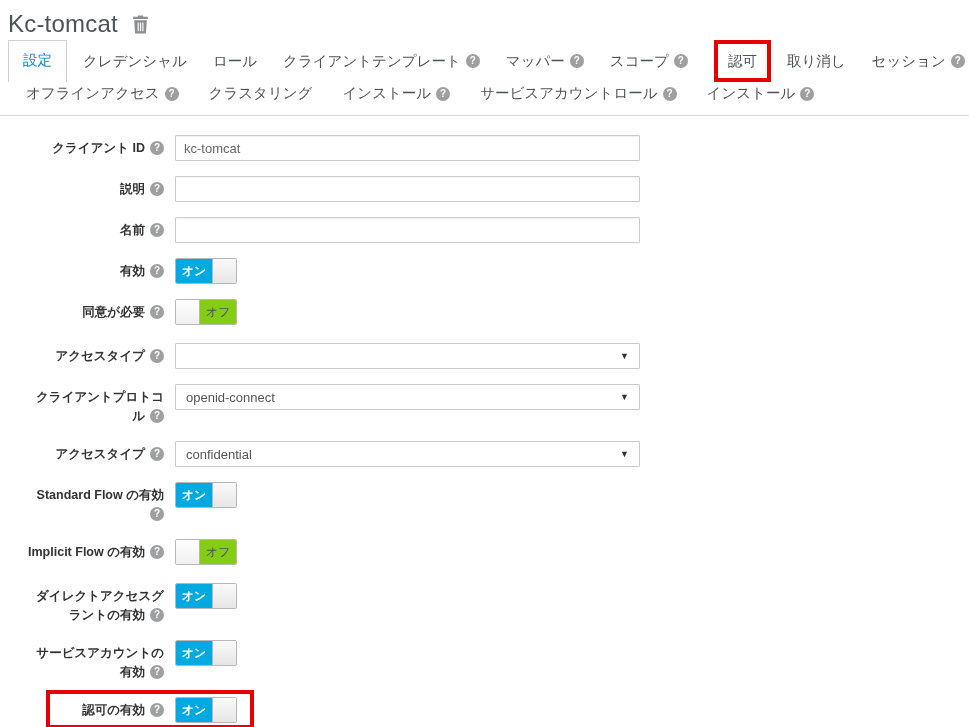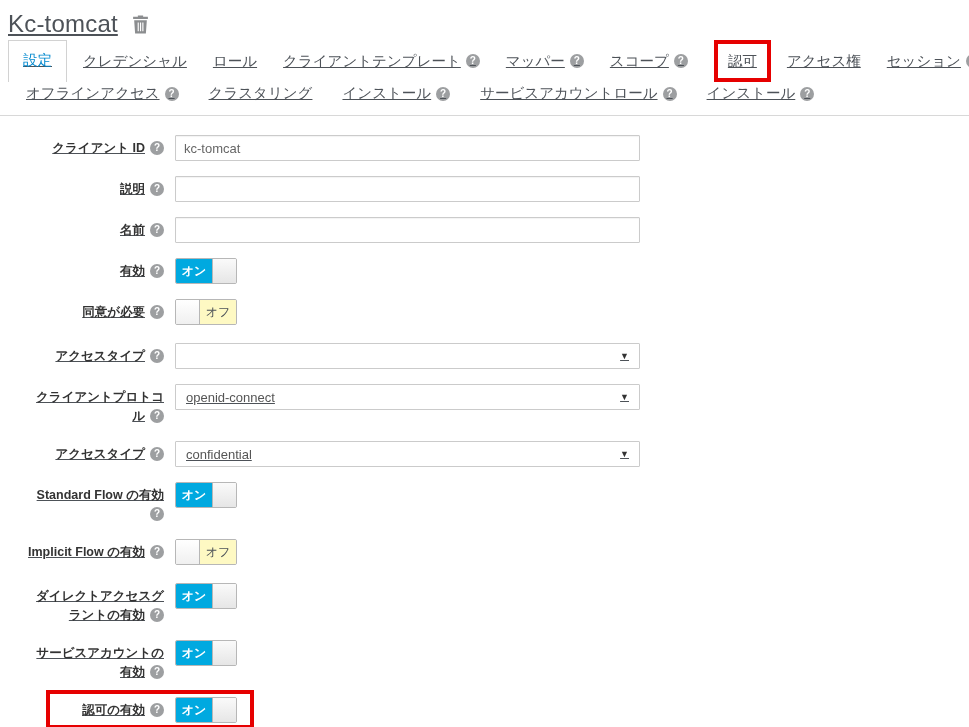--- a/index.html
+++ b/index.html
@@ -2,21 +2,21 @@
 <html><head>
 <meta charset="utf-8">
 <style>
   * { box-sizing: border-box; }
   html,body { margin:0; padding:0; background:#fff; }
   body {
     width:969px; height:727px; overflow:hidden;
     font-family:"Liberation Sans","DejaVu Sans",sans-serif;
     color:#4d5258;
   }
-  .page { width:969px; height:727px; position:relative;text-decoration:underline; }
+  .page { width:969px; height:727px; position:relative; }
 
   
   .header { padding:10px 0 0 8px; display:flex; align-items:center; }
   .header h1 { margin:0; font-size:24px; font-weight:400; color:#4d5258; letter-spacing:0.2px; }
   .trash { margin-left:14px; display:inline-flex; cursor:pointer; }
 
   
   .qicon {
     display:inline-flex; width:14px; height:14px; border-radius:50%;
     background:#9d9fa1; color:#fff; font-size:10px; font-weight:bold;
@@ -60,21 +60,21 @@
   .toggle {
     display:inline-flex; width:62px; height:26px; border:1px solid #b7b7b7;
     border-radius:2px; overflow:hidden; cursor:pointer; background:#fafafa;
   }
   .toggle .state { width:36px; display:flex; align-items:center; justify-content:center;
                    font-size:12px; }
   .toggle .handle { width:24px; flex:none; }
   .toggle.on .state { order:1; background:#00a9e0; color:#fff; font-weight:bold; }
   .toggle.on .handle { order:2; background:linear-gradient(#fafafa,#e6e6e6); border-left:1px solid #b7b7b7; }
   .toggle.off .handle { order:1; background:linear-gradient(#fff,#f0f0f0); border-right:1px solid #b7b7b7; }
-  .toggle.off .state { order:2; background:#fef9c3; color:#4d5258; font-weight:normal; }
+  .toggle.off .state { order:2; background:#84cc16; color:#4d5258; font-weight:normal; }
 
   .form-row.hl { position:relative; }
   .red-box { position:absolute; left:46px; top:-7px; width:208px; height:39px;
              border:4px solid #e60000; pointer-events:none; }
 </style>
 </head>
 <body>
 
 <div class="page">
 
@@ -107,21 +107,21 @@
       <span class="qicon">?</span>
     </div>
     <div class="tab">
       <span>スコープ</span>
       <span class="qicon">?</span>
     </div>
     <div class="tab highlight">
       <span>認可</span>
     </div>
     <div class="tab">
-      <span>アクセス権</span>
+      <span>取り消し</span>
     </div>
     <div class="tab">
       <span>セッション</span>
       <span class="qicon">?</span>
     </div>
   </div>
 
   <div class="tabs-row2">
     <div class="tab2">
       <span>オフラインアクセス</span>

